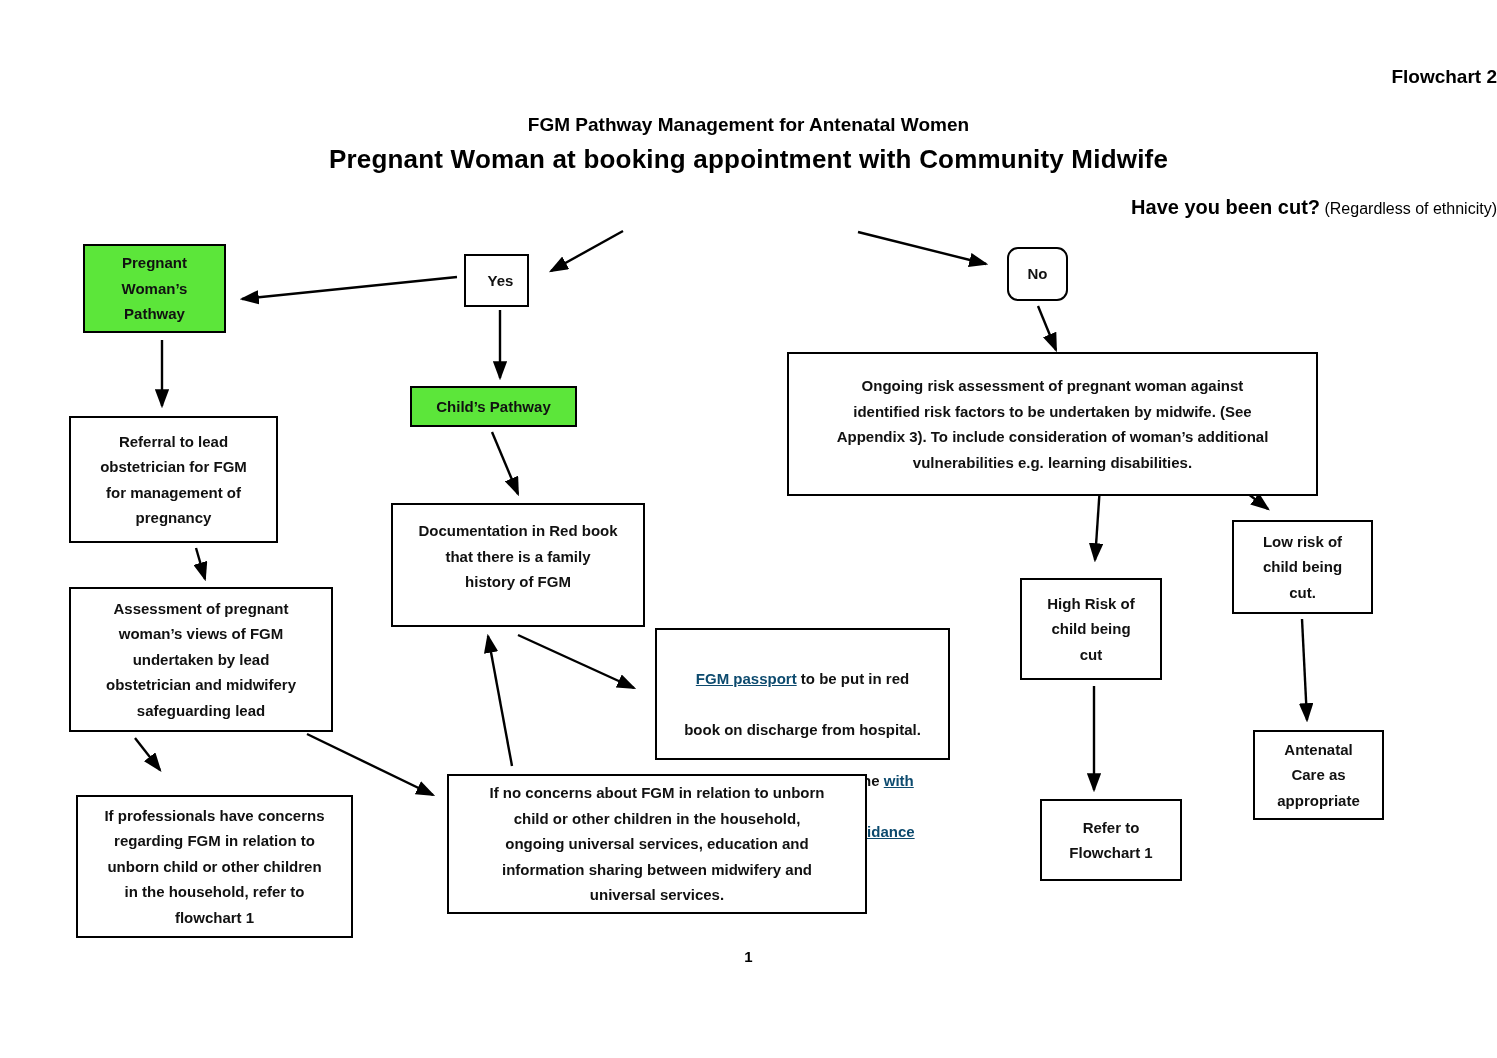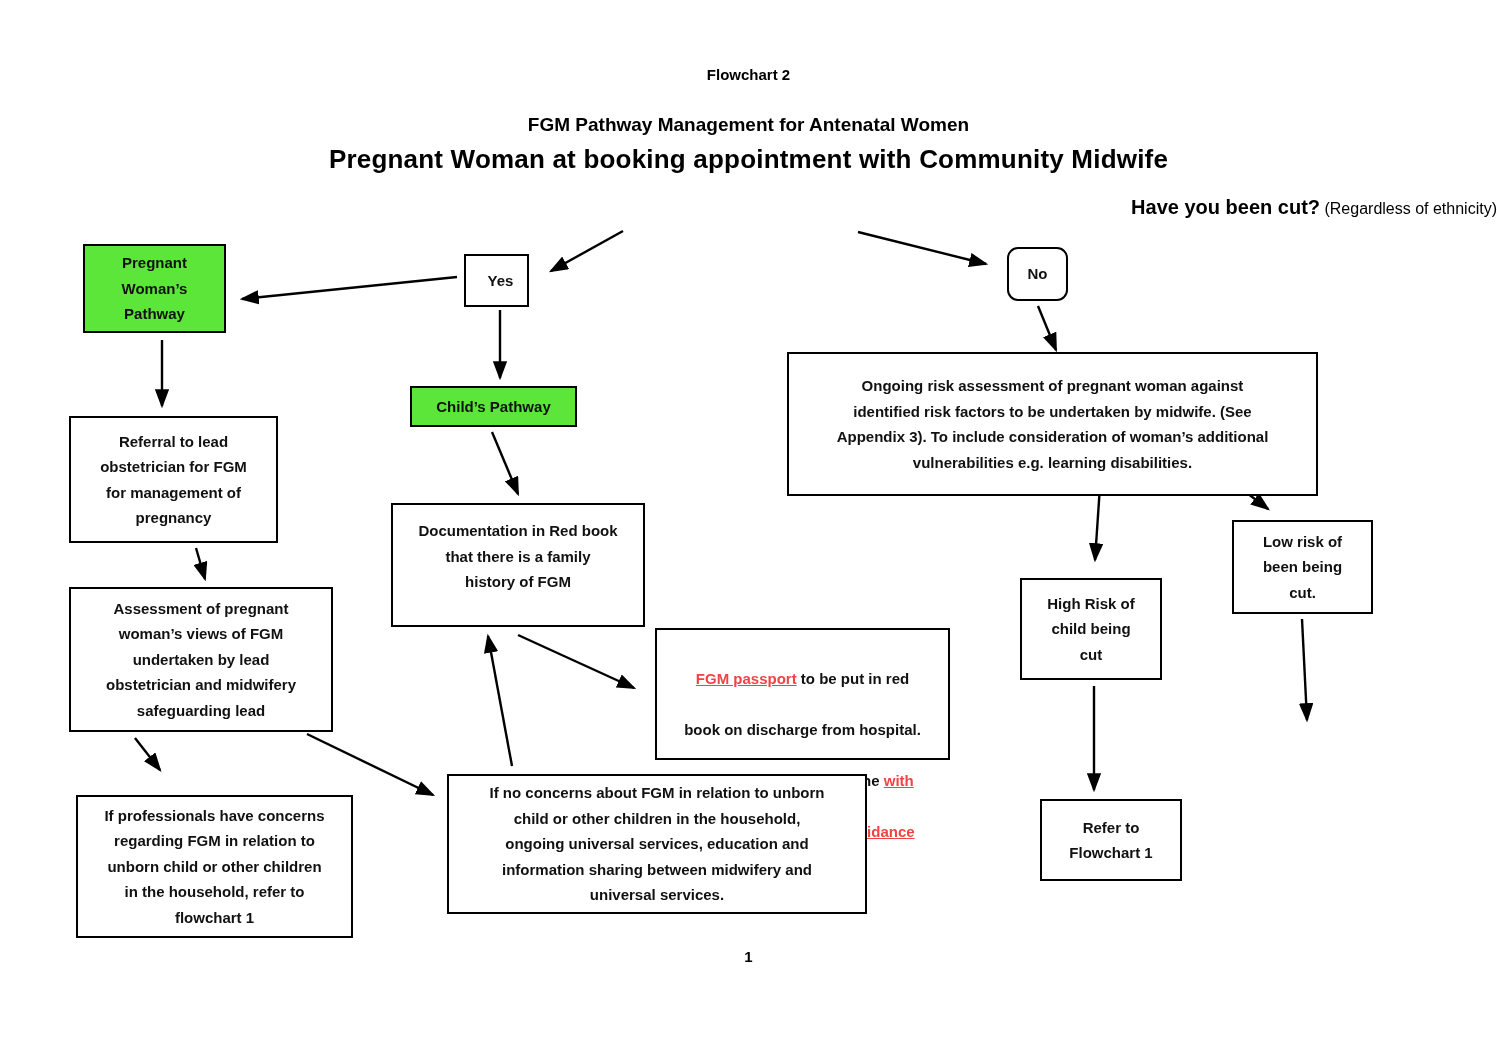--- a/index.html
+++ b/index.html
@@ -1,34 +1,34 @@
 <!DOCTYPE html>
 <html><head>
 <meta charset="utf-8">
 <style>
   html,body{margin:0;padding:0;background:#ffffff;}
   #page{
     position:relative;width:1497px;height:1058px;background:#ffffff;
     font-family:"Liberation Sans", sans-serif;color:#1a1a1a;overflow:hidden;
   }
   .hdr{position:absolute;left:0;width:1497px;text-align:center;color:#000;}
-  #title1{top:66px;font-size:15px;font-weight:700;}
+  #title1{top:66px;font-size:19px;font-weight:700;text-align:right;}
   #title2{top:114px;font-size:19px;font-weight:700;}
   #subtitle{top:144px;font-size:26px;font-weight:600;letter-spacing:.2px;}
   #question-line{top:196px;font-size:20px;font-weight:700;text-align:right;}
   #question-line .note{font-size:16px;font-weight:400;}
   .node{
     position:absolute;border:2px solid #000;background:#fff;
     display:flex;align-items:center;justify-content:center;
     text-align:center;font-weight:700;font-size:15px;line-height:1.7;
     white-space:pre-line;box-sizing:border-box;color:#111;
   }
   .green{background:#5ce63a;}
   .top-align{align-items:flex-start;}
-  .link{color:#ef4444;text-decoration:underline;cursor:pointer;}
+  .link{color:#0c4a6e;text-decoration:underline;cursor:pointer;}
   #arrow-layer{position:absolute;left:0;top:0;pointer-events:none;}
   #page-number{position:absolute;left:0;top:948px;width:1497px;text-align:center;
     font-size:15px;font-weight:700;color:#000;}
   .passport-line{display:block;width:100%;}
 </style>
 </head>
 <body>
 
 <div id="page">
 
@@ -100,26 +100,29 @@
       <span class="passport-line"><span>Information sharing in line </span><span class="link">with</span></span>
       <span class="passport-line link">multi-agency practice guidance</span>
     </div>
   </div>
 
   <div class="node" style="left:1020px;top:578px;width:142px;height:102px;">High Risk of
 child being
 cut</div>
 
   <div class="node" style="left:1232px;top:520px;width:141px;height:94px;">Low risk of
-been being
+child being
 cut.</div>
 
   <div class="node" style="left:1040px;top:799px;width:142px;height:82px;">Refer to
 Flowchart 1</div>
 
+  <div class="node" style="left:1253px;top:730px;width:131px;height:90px;">Antenatal
+Care as
+appropriate</div>
 
   <div class="node" style="left:76px;top:795px;width:277px;height:143px;">If professionals have concerns
 regarding FGM in relation to
 unborn child or other children
 in the household, refer to
 flowchart 1</div>
 
   <div class="node" style="left:447px;top:774px;width:420px;height:140px;">If no concerns about FGM in relation to unborn
 child or other children in the household,
 ongoing universal services, education and

